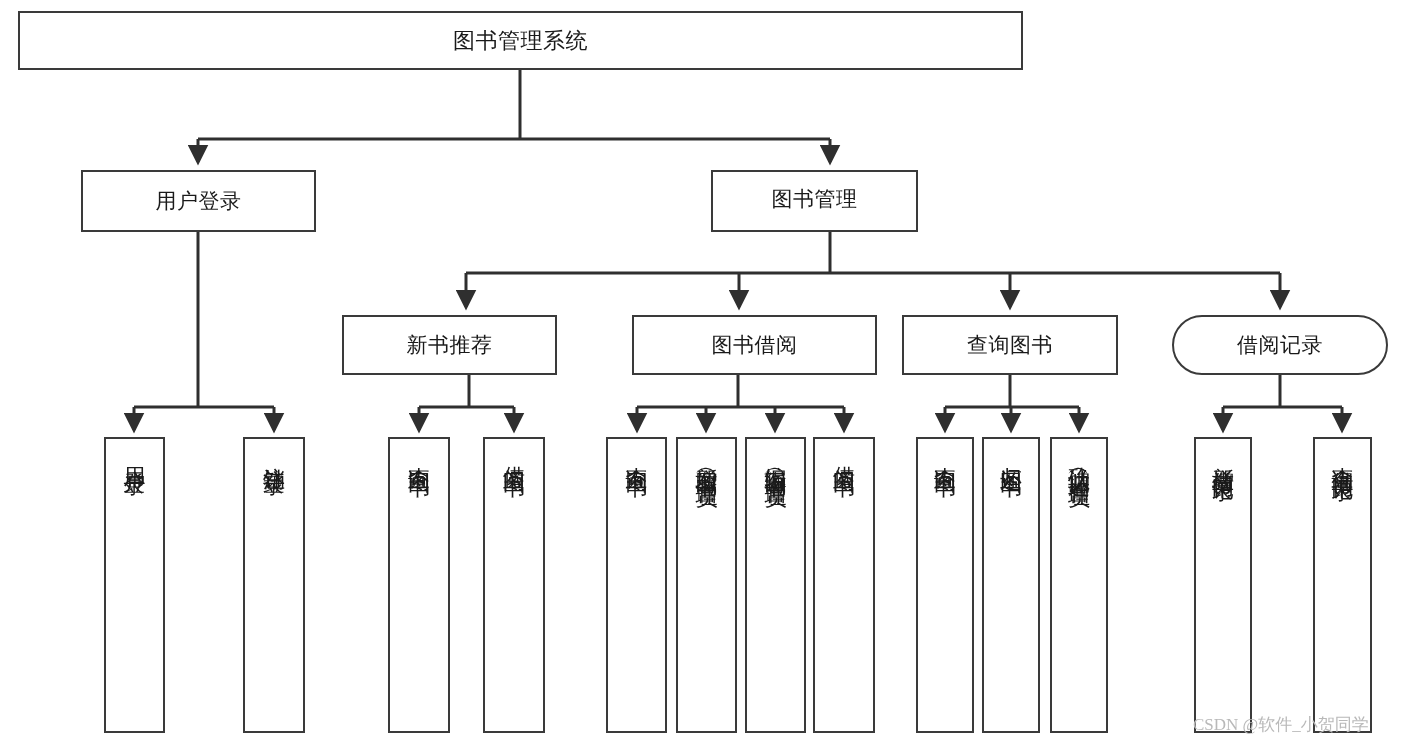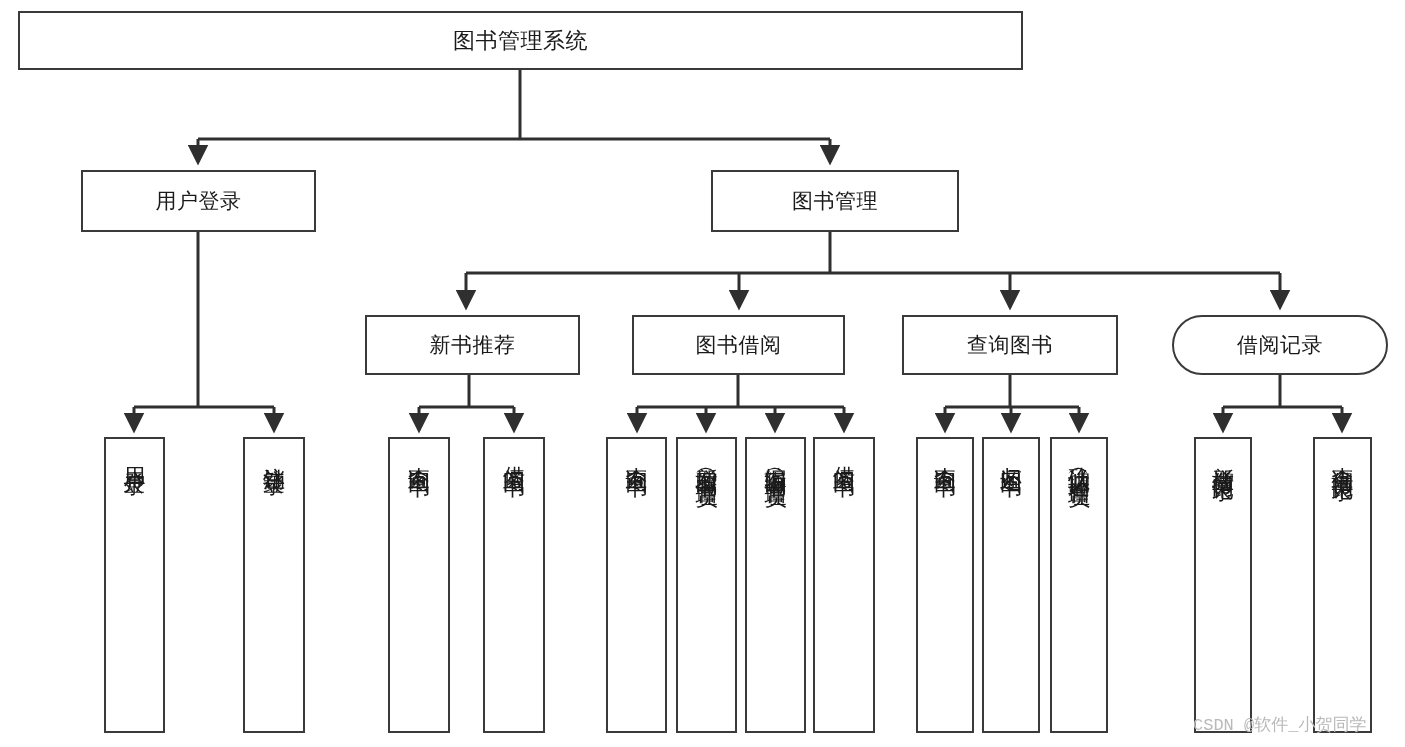--- a/index.html
+++ b/index.html
@@ -62,21 +62,21 @@
     line-height: 1;
   }
   .watermark {
     position: absolute;
     left: 1193px;
     top: 713px;
     font-size: 17px;
     color: #b9b9b9;
     white-space: nowrap;
     z-index: 5;
-    font-family: Liberation Mono, monospace;
+    font-family: Liberation Serif, serif;
   }
 </style>
 </head>
 <body>
 
 <div id="diagram">
 
   <svg id="edges" viewBox="0 0 1405 747" width="1405" height="747">
     <defs>
       <marker id="arrow" viewBox="0 0 12 12" refX="10" refY="6" markerWidth="7" markerHeight="7" orient="auto-start-reverse">
@@ -127,28 +127,28 @@
     </g>
   </svg>
 
   <div class="node root horiz" style="left:18px; top:11px; width:1005px; height:59px;">
     <span class="lbl">图书管理系统</span>
   </div>
 
   <div class="node horiz" style="left:81px; top:170px; width:235px; height:62px;">
     <span class="lbl">用户登录</span>
   </div>
-  <div class="node horiz" style="left:711px; top:170px; width:248px; height:62px;">
+  <div class="node horiz" style="left:711px; top:170px; width:207px; height:62px;font-family:Liberation Mono, monospace;">
     <span class="lbl">图书管理</span>
   </div>
 
-  <div class="node horiz" style="left:365px; top:315px; width:215px; height:60px;">
+  <div class="node horiz" style="left:342px; top:315px; width:215px; height:60px;">
     <span class="lbl">新书推荐</span>
   </div>
-  <div class="node horiz" style="left:632px; top:315px; width:213px; height:60px;">
+  <div class="node horiz" style="left:632px; top:315px; width:245px; height:60px;">
     <span class="lbl">图书借阅</span>
   </div>
   <div class="node horiz" style="left:902px; top:315px; width:216px; height:60px;">
     <span class="lbl">查询图书</span>
   </div>
   <div class="node horiz" style="left:1172px; top:315px; width:216px; height:60px;border-radius:30px;">
     <span class="lbl">借阅记录</span>
   </div>
 
   <div class="node vert" style="left:104px; top:437px; width:61px; height:296px;">

